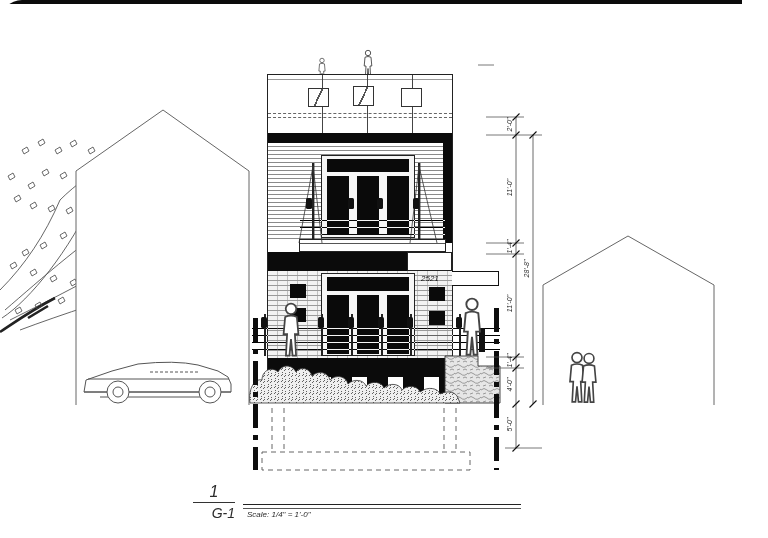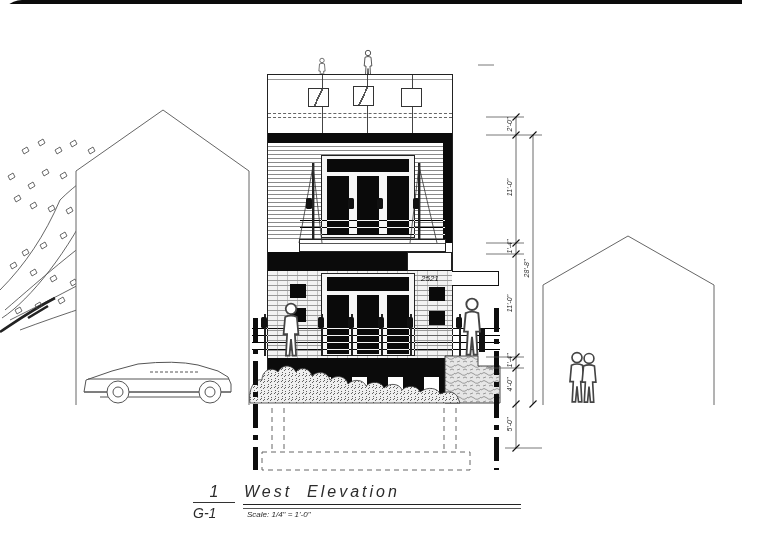--- a/index.html
+++ b/index.html
@@ -218,19 +218,18 @@
   <div class="abs dim" style="left:487px;top:300px;">11'-0"</div>
   <div class="abs dim" style="left:487px;top:357px;">1'-4"</div>
   <div class="abs dim" style="left:487px;top:381px;">4'-0"</div>
   <div class="abs dim" style="left:487px;top:421px;">5'-0"</div>
   <div class="abs dim" style="left:504px;top:265px;">28'-8"</div>
 
   <div class="abs" style="left:421px;top:274px;font:italic 8px 'Liberation Sans',sans-serif;color:#111;">2521</div>
 
   <div class="abs ttl" style="left:196px;top:483px;width:36px;text-align:center;font-size:16px;">1</div>
   <div class="abs" style="left:193px;top:502px;width:42px;height:1.2px;background:#333;"></div>
-  <div class="abs ttl" style="left:193px;top:505px;width:42px;text-align:left;font-size:14px;">G-1</div>
-  <div class="abs ttl" style="left:244px;top:483px;font-size:16px;letter-spacing:3px;white-space:pre;">West  Elevation</div>
+  <div class="abs ttl" style="left:193px;top:505px;width:42px;text-align:right;font-size:14px;">G-1</div>
   <div class="abs" style="left:243px;top:504px;width:278px;height:1.2px;background:#222;"></div>
   <div class="abs" style="left:243px;top:507.5px;width:278px;height:1px;background:#555;"></div>
   <div class="abs ttl" style="left:247px;top:510px;font-size:8px;">Scale: 1/4" = 1'-0"</div>
 
 </div>
 
 </body></html>

